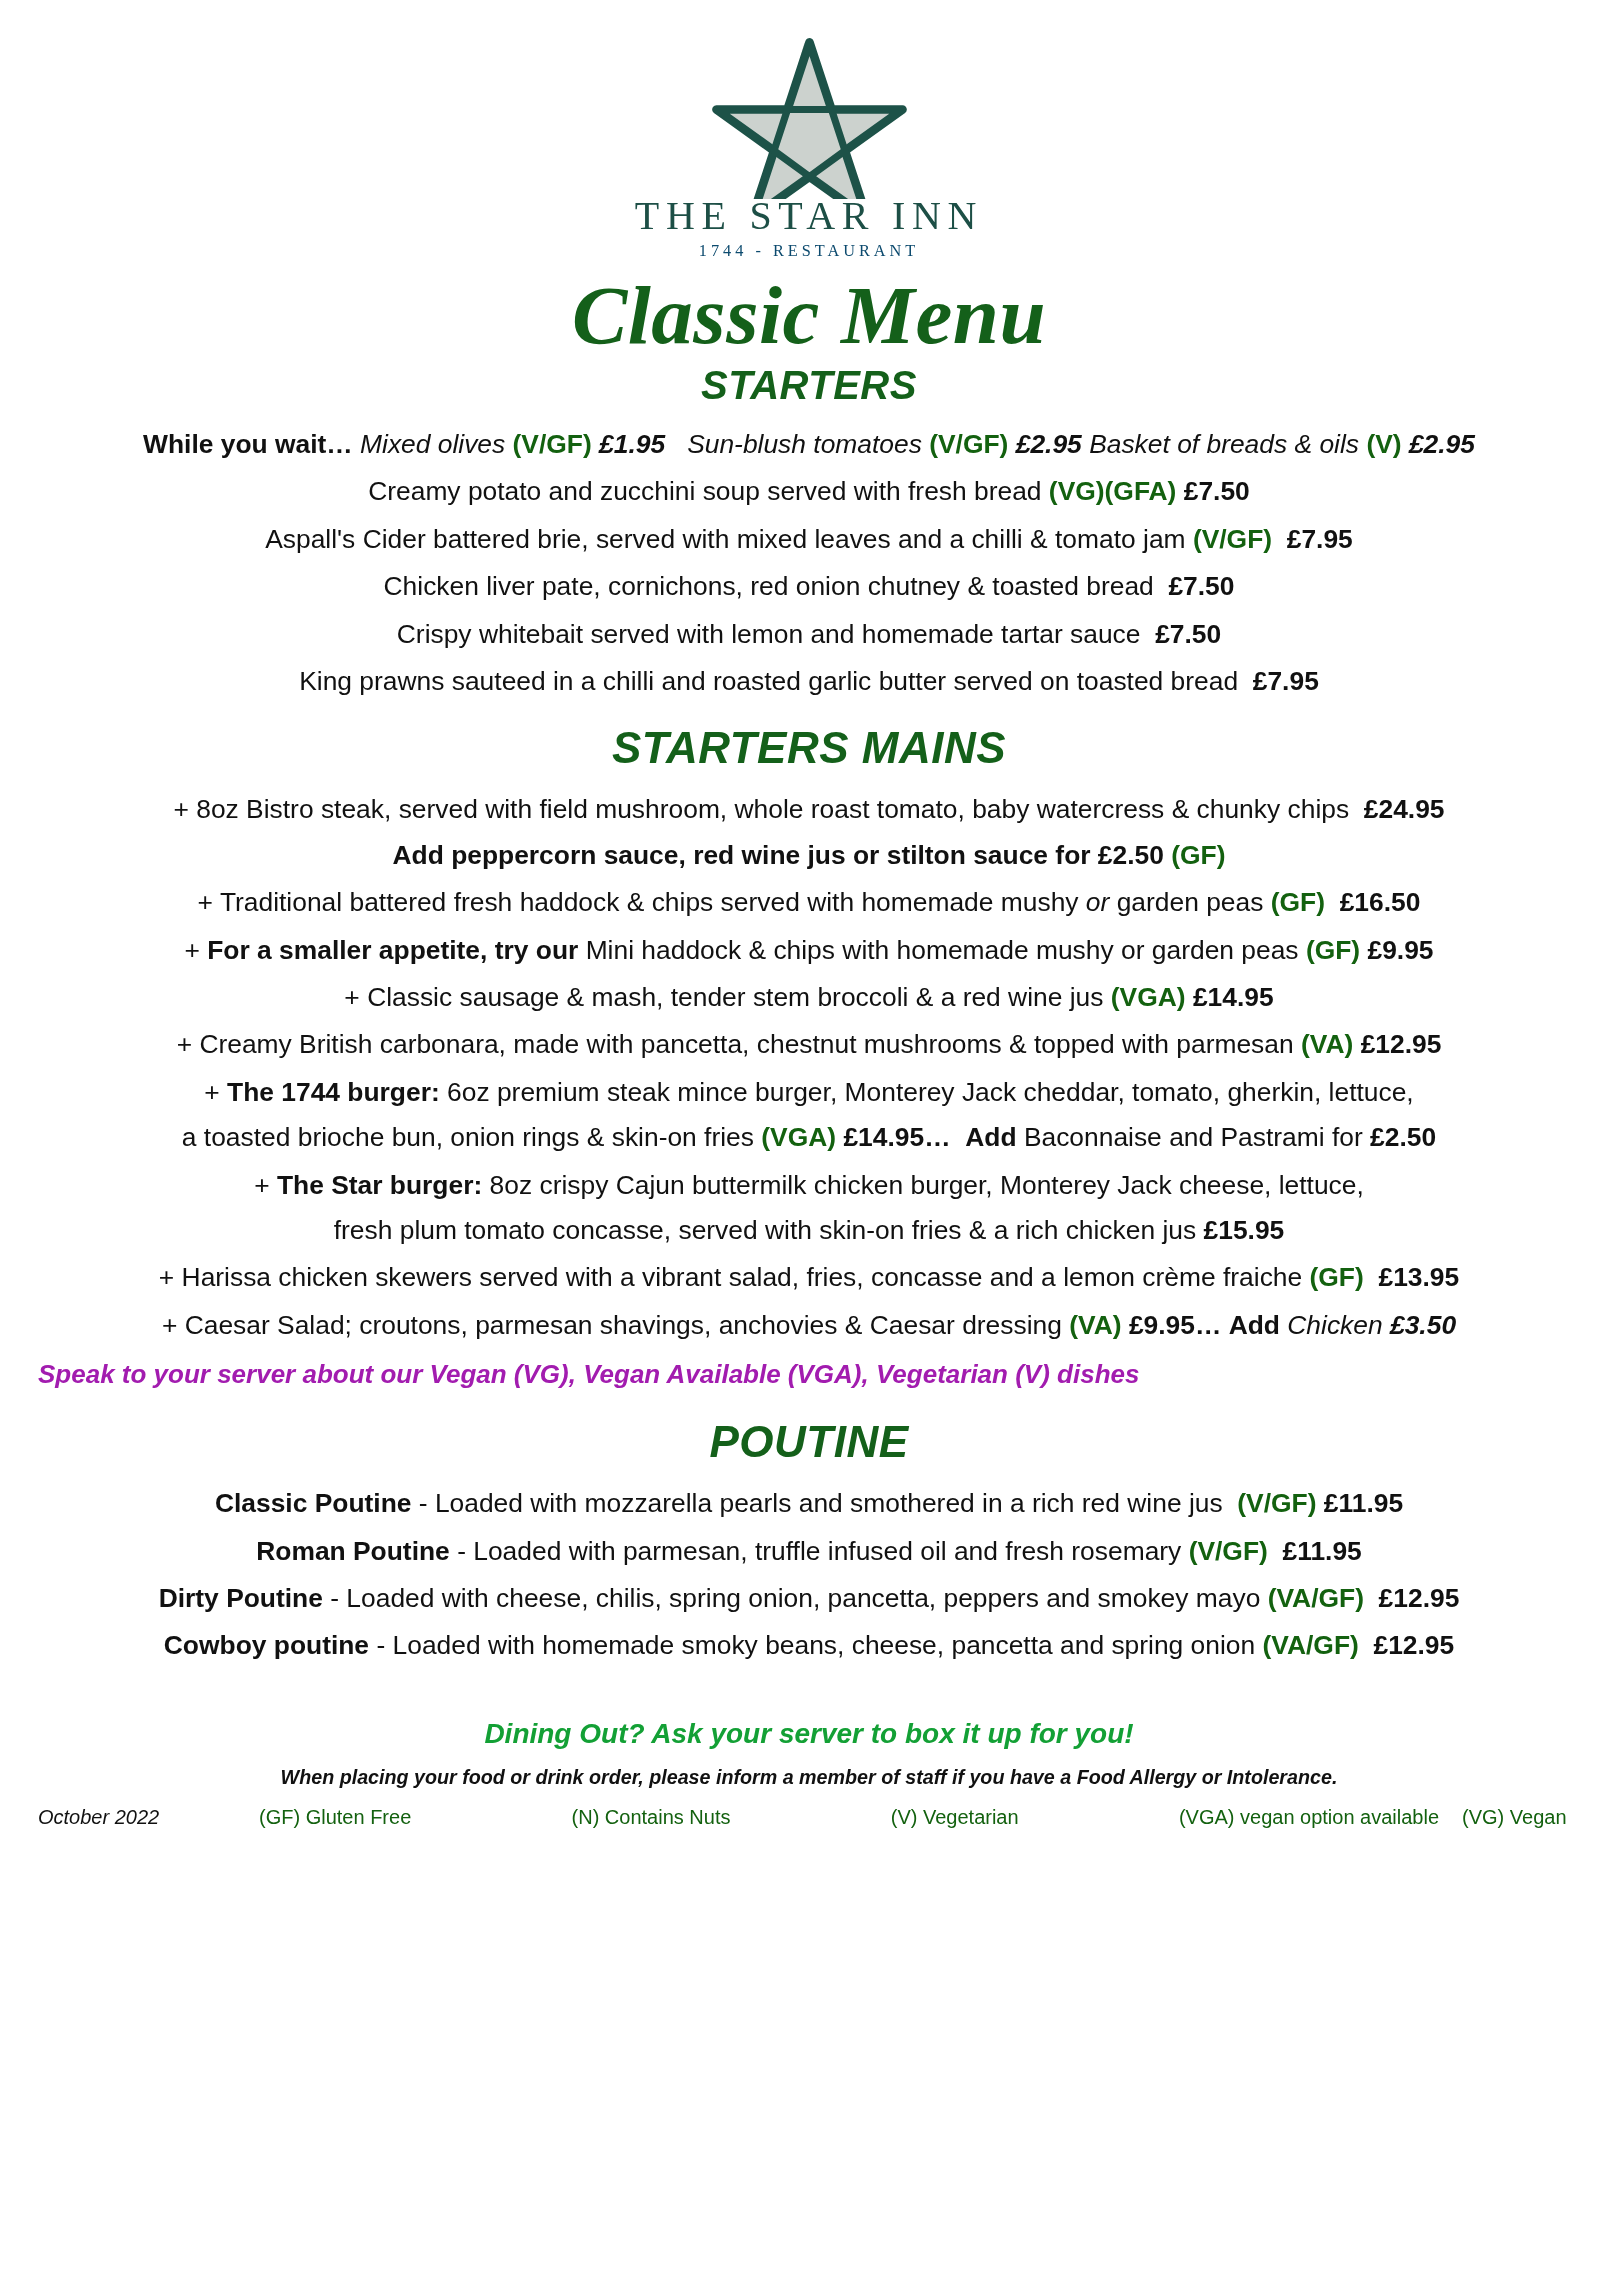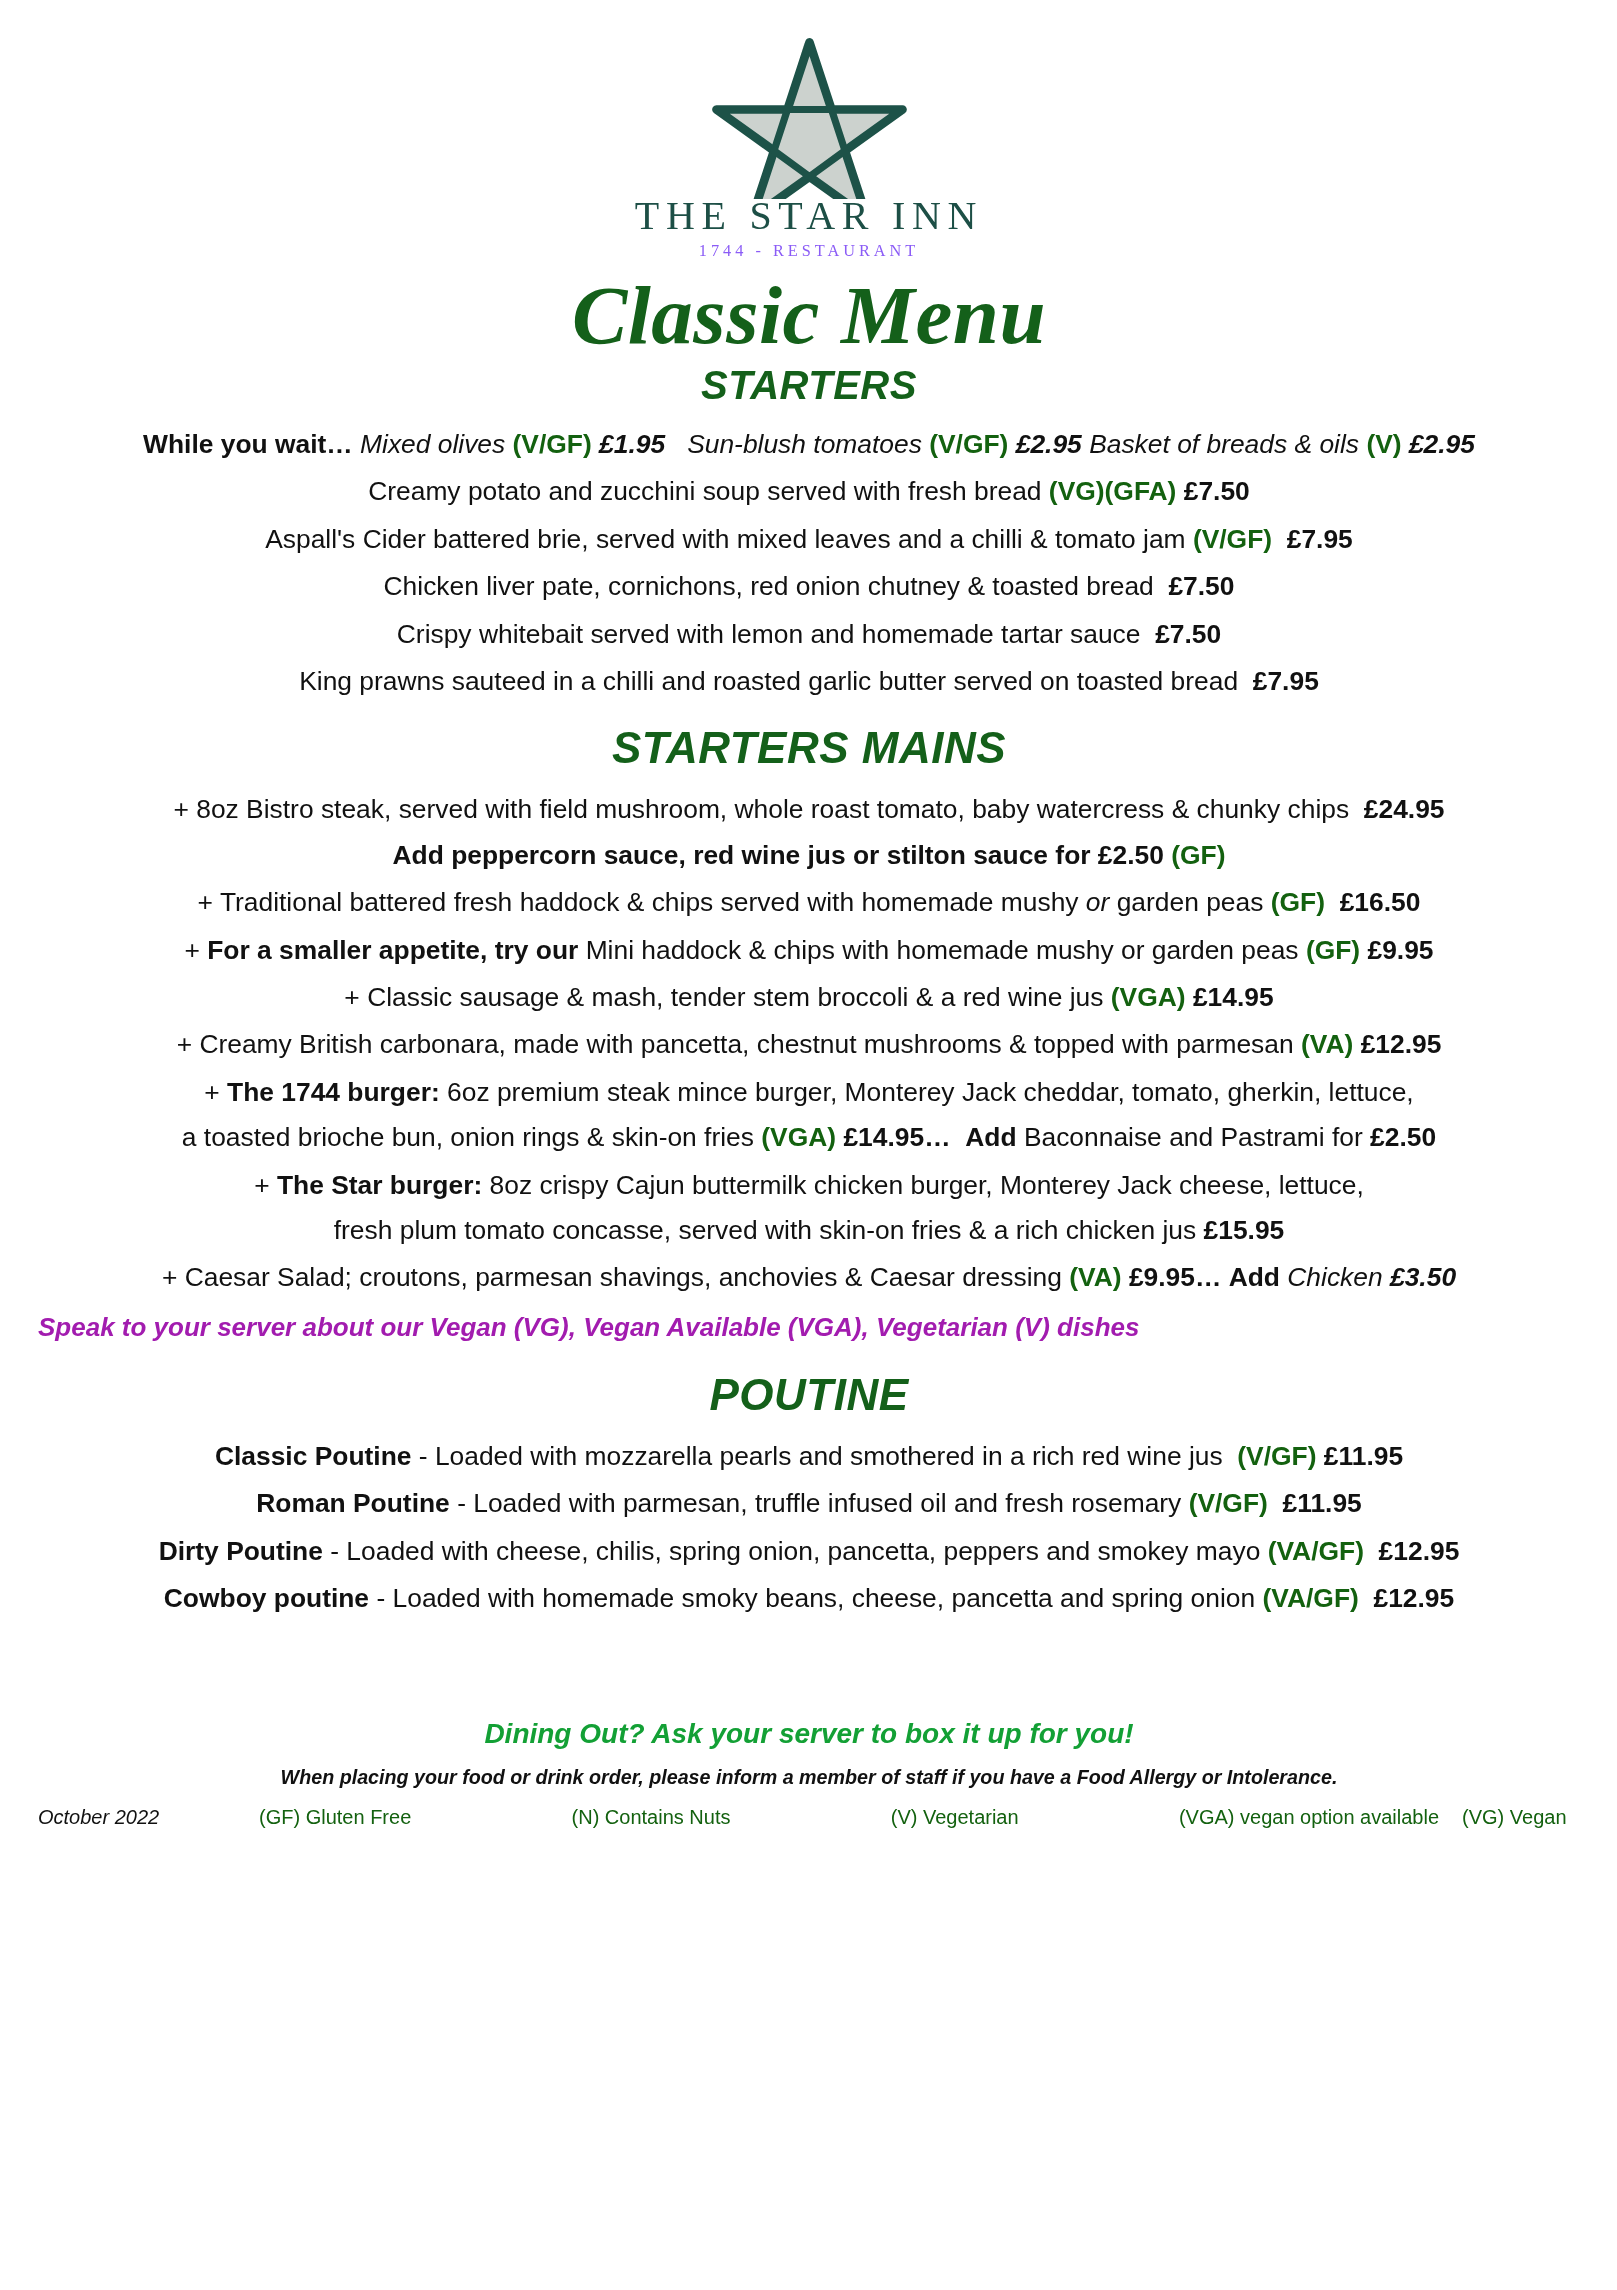--- a/index.html
+++ b/index.html
@@ -41,21 +41,21 @@
   .wordmark {
     font-family: "Liberation Serif", "DejaVu Serif", serif;
     color: #1d4f46;
     font-size: 40px;
     letter-spacing: 6.7px;
     line-height: 1.05;
     margin-top: -3.8px;
   }
   .wordmark-sub {
     font-family: "Liberation Serif", "DejaVu Serif", serif;
-    color: #8b5cf6;
+    color: #0c4a6e;
     font-size: 16.3px;
     letter-spacing: 4px;
     margin-top: 3.8px;
   }
 
   
   .menu-title {
     text-align: center;
     font-family: "Liberation Serif", "DejaVu Serif", serif;
     font-style: italic;
@@ -268,20 +268,26 @@
     <span>+</span>
     <span class="bi">The Star burger:</span>
     <span>8oz crispy Cajun buttermilk chicken burger, Monterey Jack cheese, lettuce,</span>
   </div>
 
   <div class="line cont">
     <span>fresh plum tomato concasse, served with skin-on fries &amp; a rich chicken jus</span>
     <span class="price">£15.95</span>
   </div>
 
+  <div class="line">
+    <span>+</span>
+    <span>Harissa chicken skewers served with a vibrant salad, fries, concasse and a lemon crème fraiche</span>
+    <span class="g">(GF)</span>
+    &nbsp;<span class="price">£13.95</span>
+  </div>
 
   <div class="line">
     <span>+</span>
     <span>Caesar Salad; croutons, parmesan shavings, anchovies &amp; Caesar dressing</span>
     <span class="g">(VA)</span>
     <span class="price">£9.95…</span>
     <span class="bi">Add</span>
     <span class="i">Chicken</span>
     <span class="price-i">£3.50</span>
   </div>

